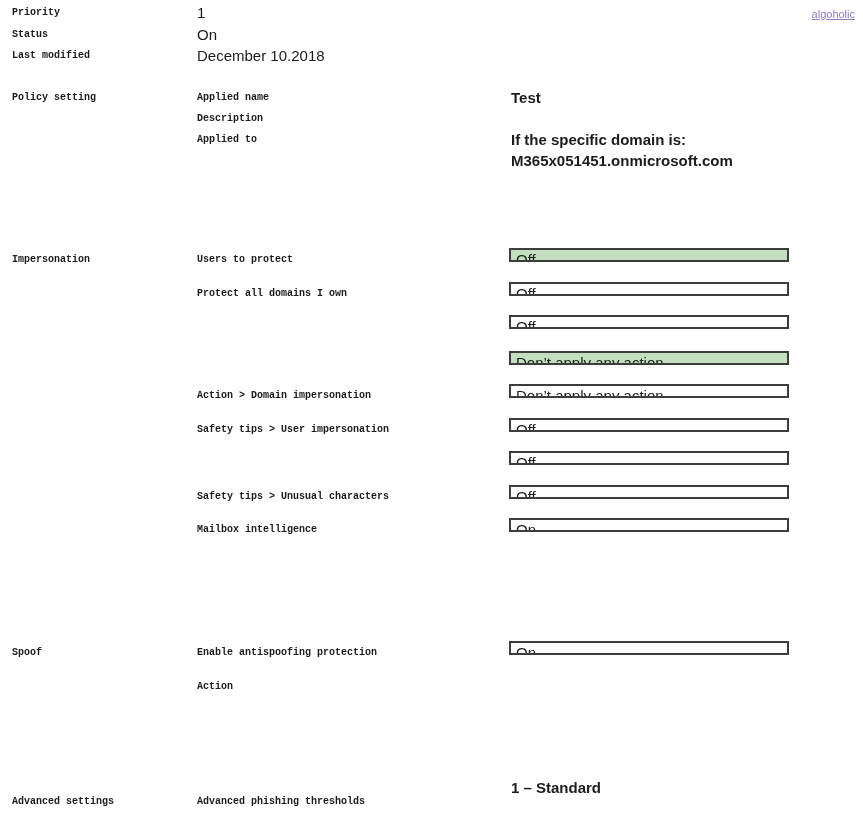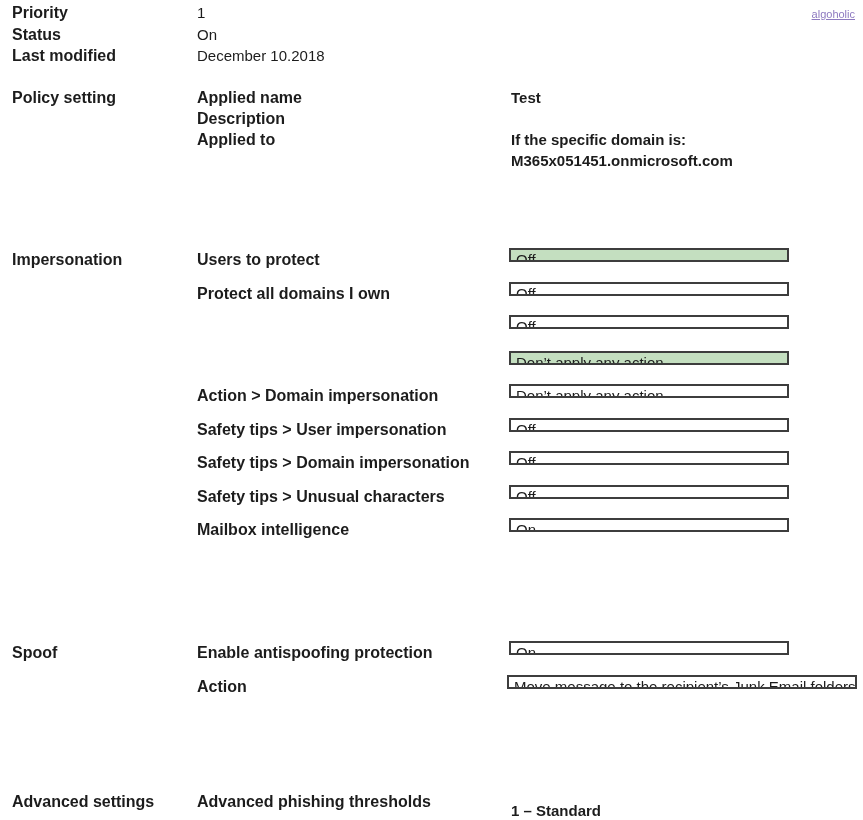--- a/index.html
+++ b/index.html
@@ -7,24 +7,25 @@
     position: relative;
     width: 863px;
     height: 820px;
     background: #ffffff;
     font-family: "Liberation Sans", sans-serif;
     color: #1c1c1c;
     overflow: hidden;
   }
   .abs { position: absolute; }
   .lbl {
-    font-size: 16px;
+    font-size: 10px;
     font-weight: bold;
     line-height: 18px;
     white-space: nowrap;
+    font-family: Liberation Mono, monospace;
   }
   .val {
     font-size: 15px;
     font-weight: normal;
     line-height: 18px;
     white-space: nowrap;
   }
   .col1 { left: 12px; }
   .col2 { left: 197px; }
   .col3 { left: 511px; font-weight: bold; }
@@ -88,34 +89,32 @@
   <div class="box" style="top:315px">Off</div>
 
   <div class="box green" style="top:351px">Don’t apply any action</div>
 
   <div class="abs lbl col2" style="top:387px">Action &gt; Domain impersonation</div>
   <div class="box" style="top:384px">Don’t apply any action</div>
 
   <div class="abs lbl col2" style="top:421px">Safety tips &gt; User impersonation</div>
   <div class="box" style="top:418px">Off</div>
 
-  <div class="abs lbl col2" style="top:454px">Safety tips &gt; Domain impersonation</div>
   <div class="box" style="top:451px">Off</div>
 
   <div class="abs lbl col2" style="top:488px">Safety tips &gt; Unusual characters</div>
   <div class="box" style="top:485px">Off</div>
 
   <div class="abs lbl col2" style="top:521px">Mailbox intelligence</div>
   <div class="box" style="top:518px">On</div>
 
   <div class="abs lbl col1" style="top:644px">Spoof</div>
 
   <div class="abs lbl col2" style="top:644px">Enable antispoofing protection</div>
   <div class="box" style="top:641px">On</div>
 
   <div class="abs lbl col2" style="top:678px">Action</div>
-  <div class="box wide" style="top:675px">Move message to the recipient’s Junk Email folders</div>
 
   <div class="abs lbl col1" style="top:793px">Advanced settings</div>
   <div class="abs lbl col2" style="top:793px">Advanced phishing thresholds</div>
-  <div class="abs val col3" style="top:802px">1 – Standard</div>
+  <div class="abs val col3" style="top:779px">1 – Standard</div>
 
 </div>
 
 </body></html>

